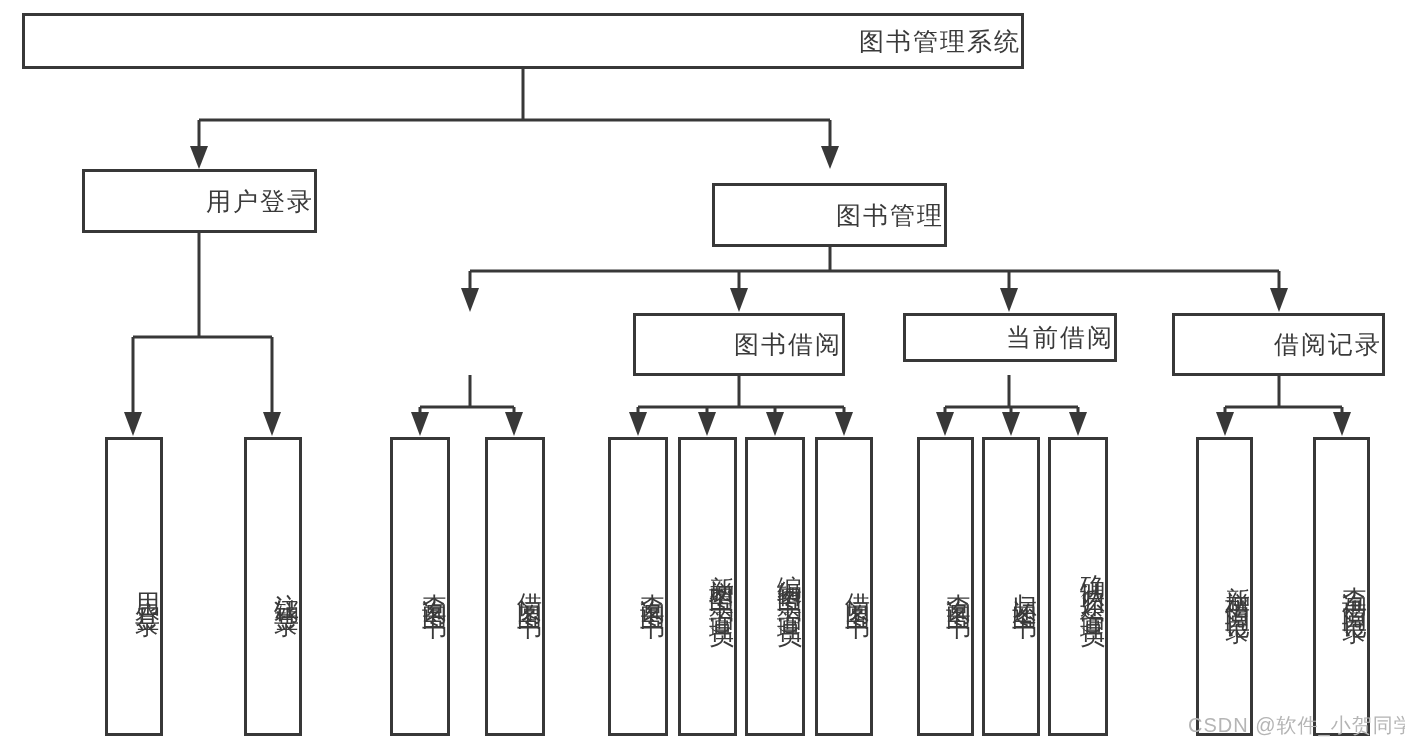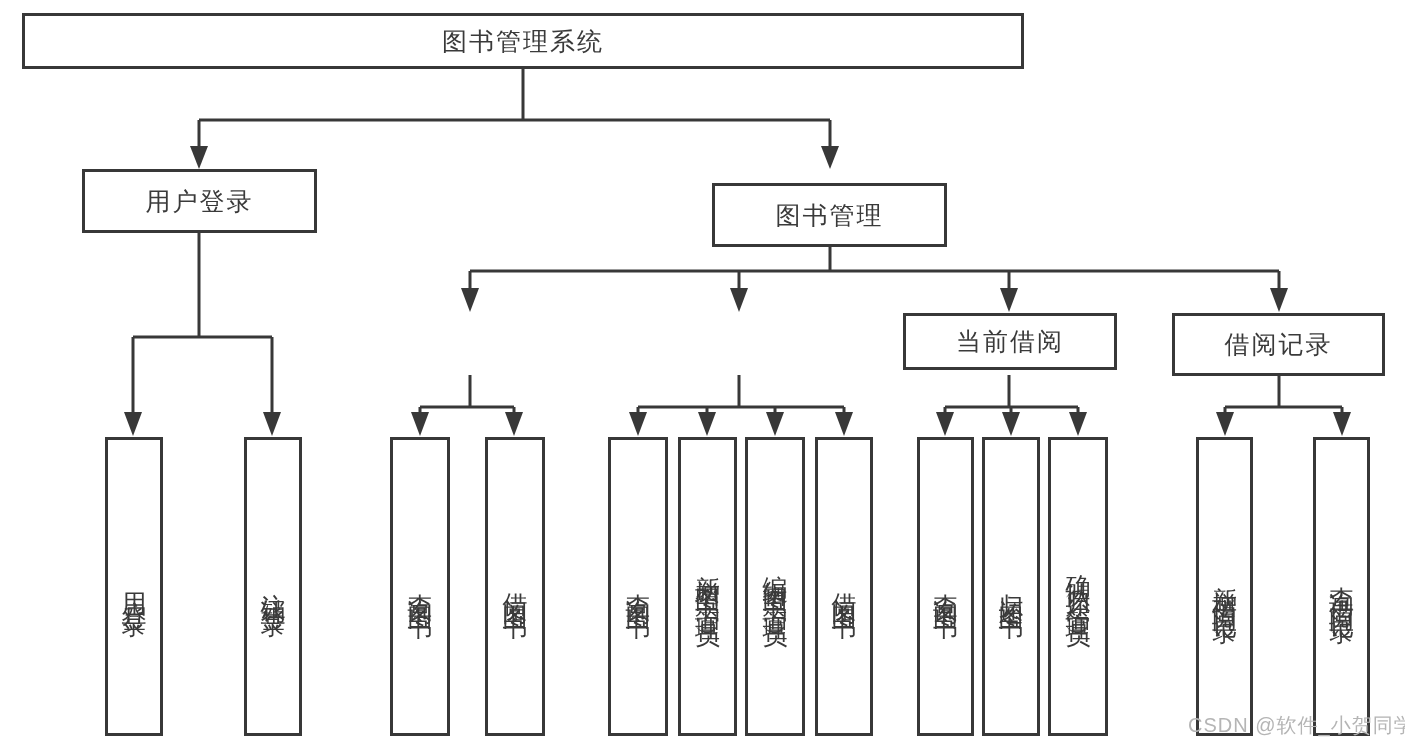--- a/index.html
+++ b/index.html
@@ -18,21 +18,21 @@
     overflow:hidden;
   }
   svg.connectors{position:absolute;left:0;top:0;width:1405px;height:747px;}
   svg.connectors path{stroke:var(--line);stroke-width:3;fill:none;}
   svg.connectors polygon{fill:var(--line);stroke:none;}
   .node{
     position:absolute;
     box-sizing:border-box;
     border:3px solid var(--line);
     background:var(--background);
-    display:flex;align-items:center;justify-content:center;
+    display:flex;align-items:center;justify-content:flex-end;
     font-size:25px;
     letter-spacing:2px;
     white-space:nowrap;
   }
   .node.leaf .vtext{
     writing-mode:vertical-rl;
     text-orientation:mixed;
     letter-spacing:7px;
     font-size:25px;
     line-height:1;
@@ -89,21 +89,24 @@
     <span>图书管理系统</span>
   </div>
 
   <div class="node" style="left:82px;top:169px;width:235px;height:64px">
     <span>用户登录</span>
   </div>
   <div class="node" style="left:712px;top:183px;width:235px;height:64px">
     <span>图书管理</span>
   </div>
 
-  <div class="node" style="left:903px;top:313px;width:214px;height:57px">
+  <div class="node" style="left:633px;top:313px;width:212px;height:63px">
+    <span>图书借阅</span>
+  </div>
+  <div class="node" style="left:903px;top:313px;width:214px;height:49px">
     <span>当前借阅</span>
   </div>
   <div class="node" style="left:1172px;top:313px;width:213px;height:63px">
     <span>借阅记录</span>
   </div>
 
   <div class="node leaf" style="left:105px;top:437px;width:58px;height:299px">
     <span class="vtext">用户登录</span>
   </div>
   <div class="node leaf" style="left:244px;top:437px;width:58px;height:299px">

